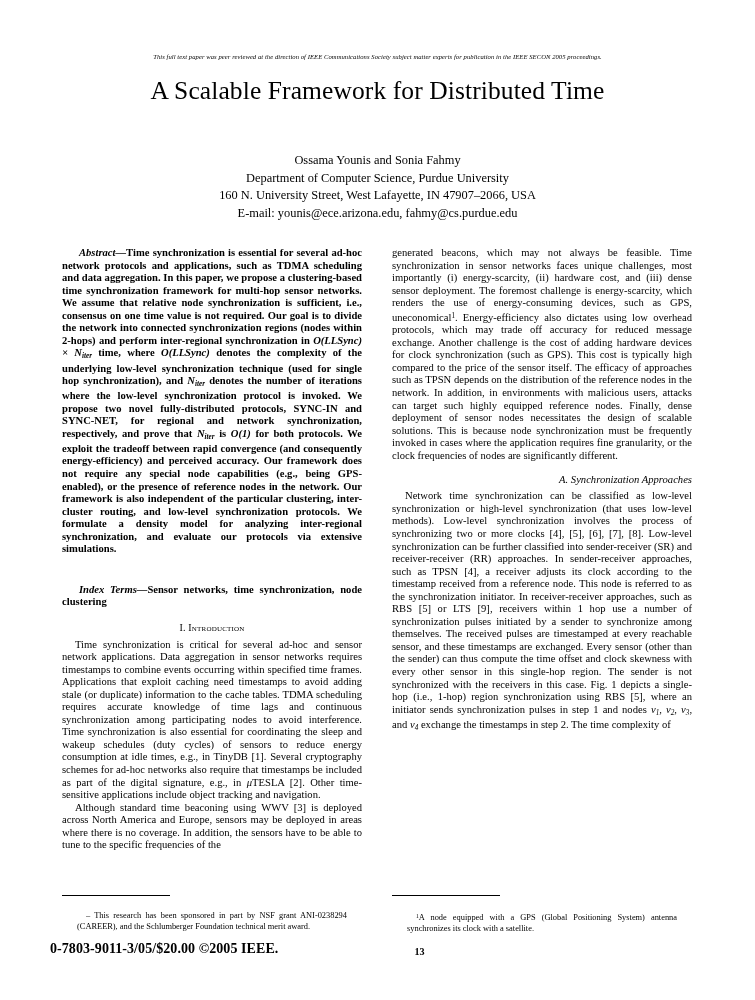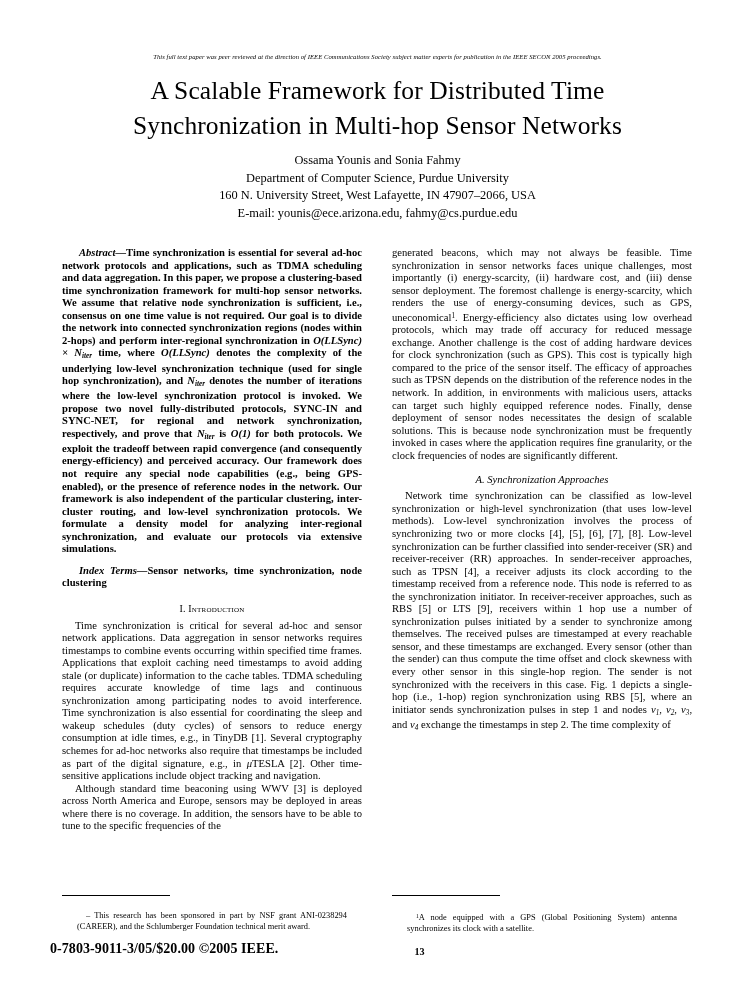--- a/index.html
+++ b/index.html
@@ -80,37 +80,37 @@
     margin: 0;
     text-indent: 13px;
   }
   p.noindent { text-indent: 0; }
 
   .abstract, .indexterms {
     font-weight: bold;
     text-align: justify;
   }
   .abstract { text-indent: 17px; }
-  .indexterms { text-indent: 17px; margin-top: 9px; }
+  .indexterms { text-indent: 17px; margin-top: 28px; }
   .lead-ital {
     font-style: italic;
     font-weight: bold;
   }
 
   
   .sec-head {
     text-align: center;
     font-size: 10px;
     margin: 13px 0 4px 0;
     text-indent: 0;
     font-variant: small-caps;
     letter-spacing: 0.02em;
   }
   .subsec-head {
-    text-align: center;
+    text-align: right;
     font-style: italic;
     font-size: 10.6px;
     margin: 12px 0 3.5px 0;
     text-indent: 0;
   }
 
   
   .math {
     font-style: italic;
     font-family: "Liberation Serif", "DejaVu Serif", serif;
@@ -158,21 +158,20 @@
 </style>
 </head>
 <body>
 
 <div class="page">
 
   <div class="banner">This full text paper was peer reviewed at the direction of IEEE Communications Society subject matter experts for publication in the IEEE SECON 2005 proceedings.</div>
 
   <h1 class="title">
     <span>A Scalable Framework for Distributed Time</span>
-    <span>Synchronization in Multi-hop Sensor Networks</span>
   </h1>
 
   <div class="authors">
     <span>Ossama Younis and Sonia Fahmy</span>
     <span>Department of Computer Science, Purdue University</span>
     <span>160 N. University Street, West Lafayette, IN 47907–2066, USA</span>
     <span>E-mail: younis@ece.arizona.edu, fahmy@cs.purdue.edu</span>
   </div>
 
   <div class="col col-left">

